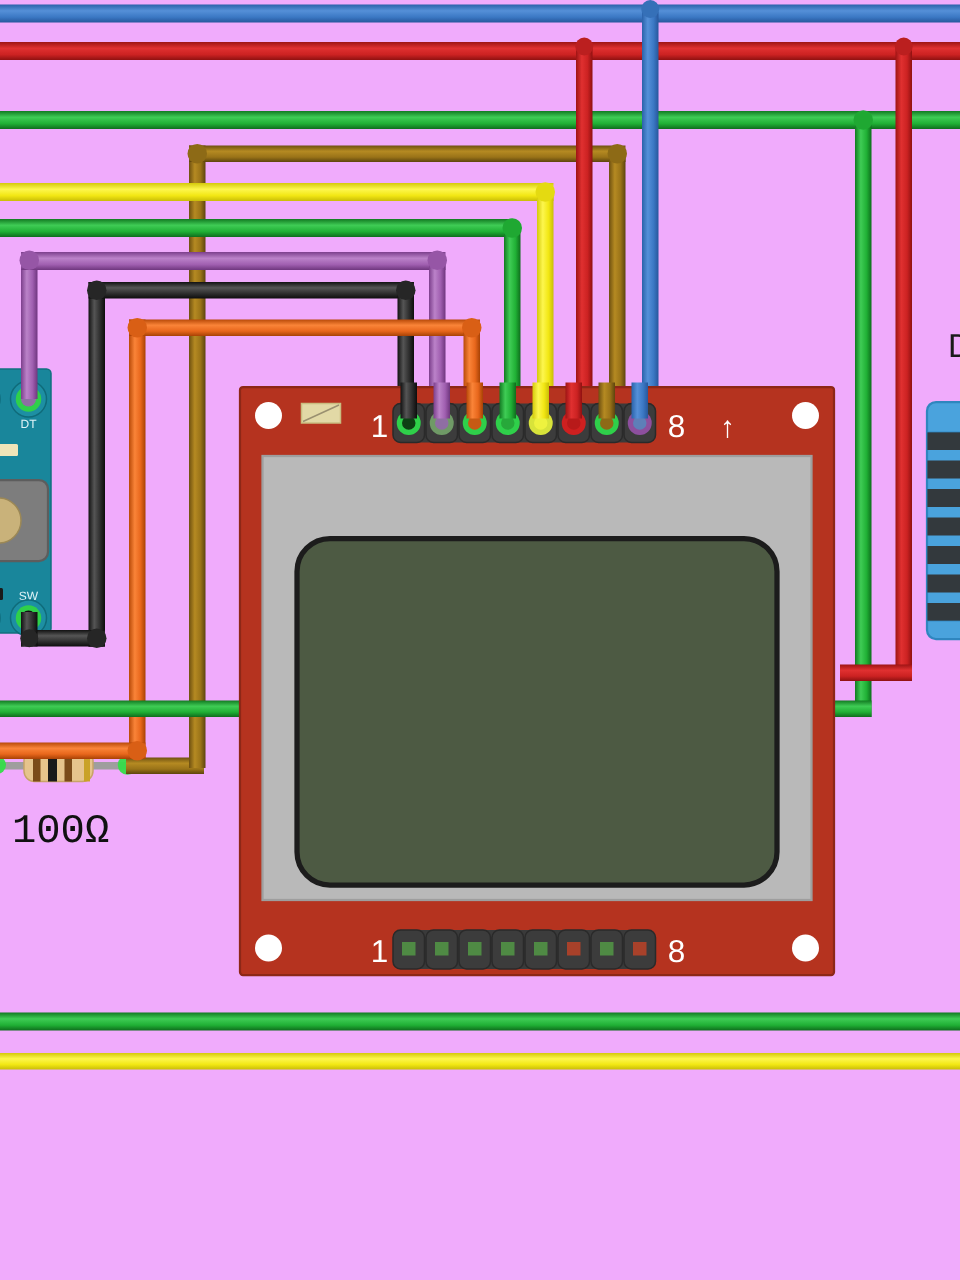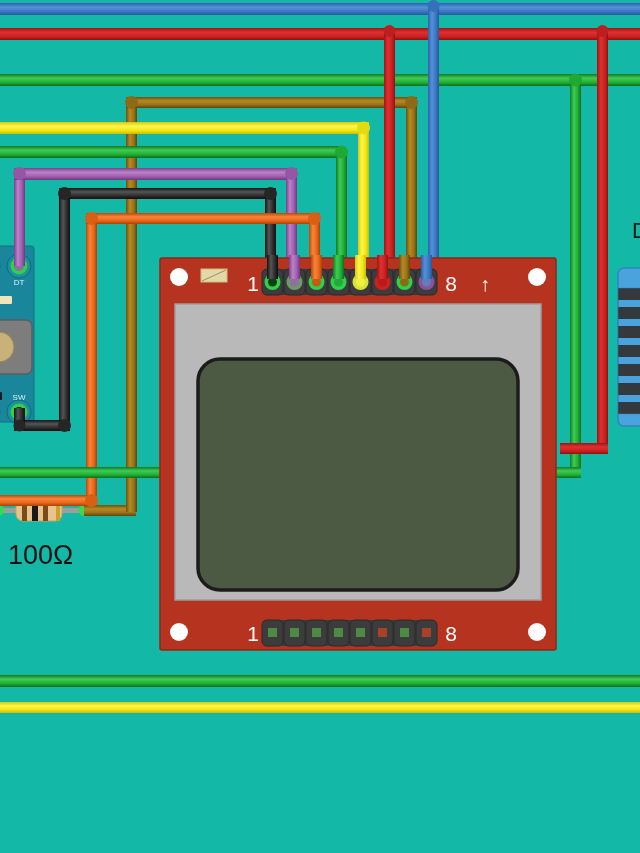--- a/index.html
+++ b/index.html
@@ -1,20 +1,20 @@
 <!DOCTYPE html>
 <html><head>
 <meta charset="utf-8">
 <style>
   html,body{margin:0;padding:0;background:#ffffff;}
   body{width:640px;height:853px;overflow:hidden;font-family:"Liberation Sans",sans-serif;}
-  #stage{position:relative;width:640px;height:853px;background:#14b8a6;overflow:hidden;}
+  #stage{position:relative;width:640px;height:853px;background:#f0abfc;overflow:hidden;}
   #svgroot{position:absolute;left:0;top:0;width:640px;height:853px;}
   .lbl{position:absolute;font-family:"Liberation Sans",sans-serif;color:#1a1a1a;}
-  #res-label{left:8px;top:540px;font-size:27px;letter-spacing:0px;color:#111;}
+  #res-label{left:8px;top:540px;font-size:27px;letter-spacing:0px;color:#111;font-family:Liberation Mono, monospace;}
 </style>
 </head>
 <body>
 
 <div id="stage">
 
   <svg id="svgroot" viewBox="0 0 640 853">
     <defs>
       <linearGradient id="gBlue" x1="0" y1="0" x2="0" y2="1">
         <stop offset="0%" stop-color="#2a62aa"></stop>

